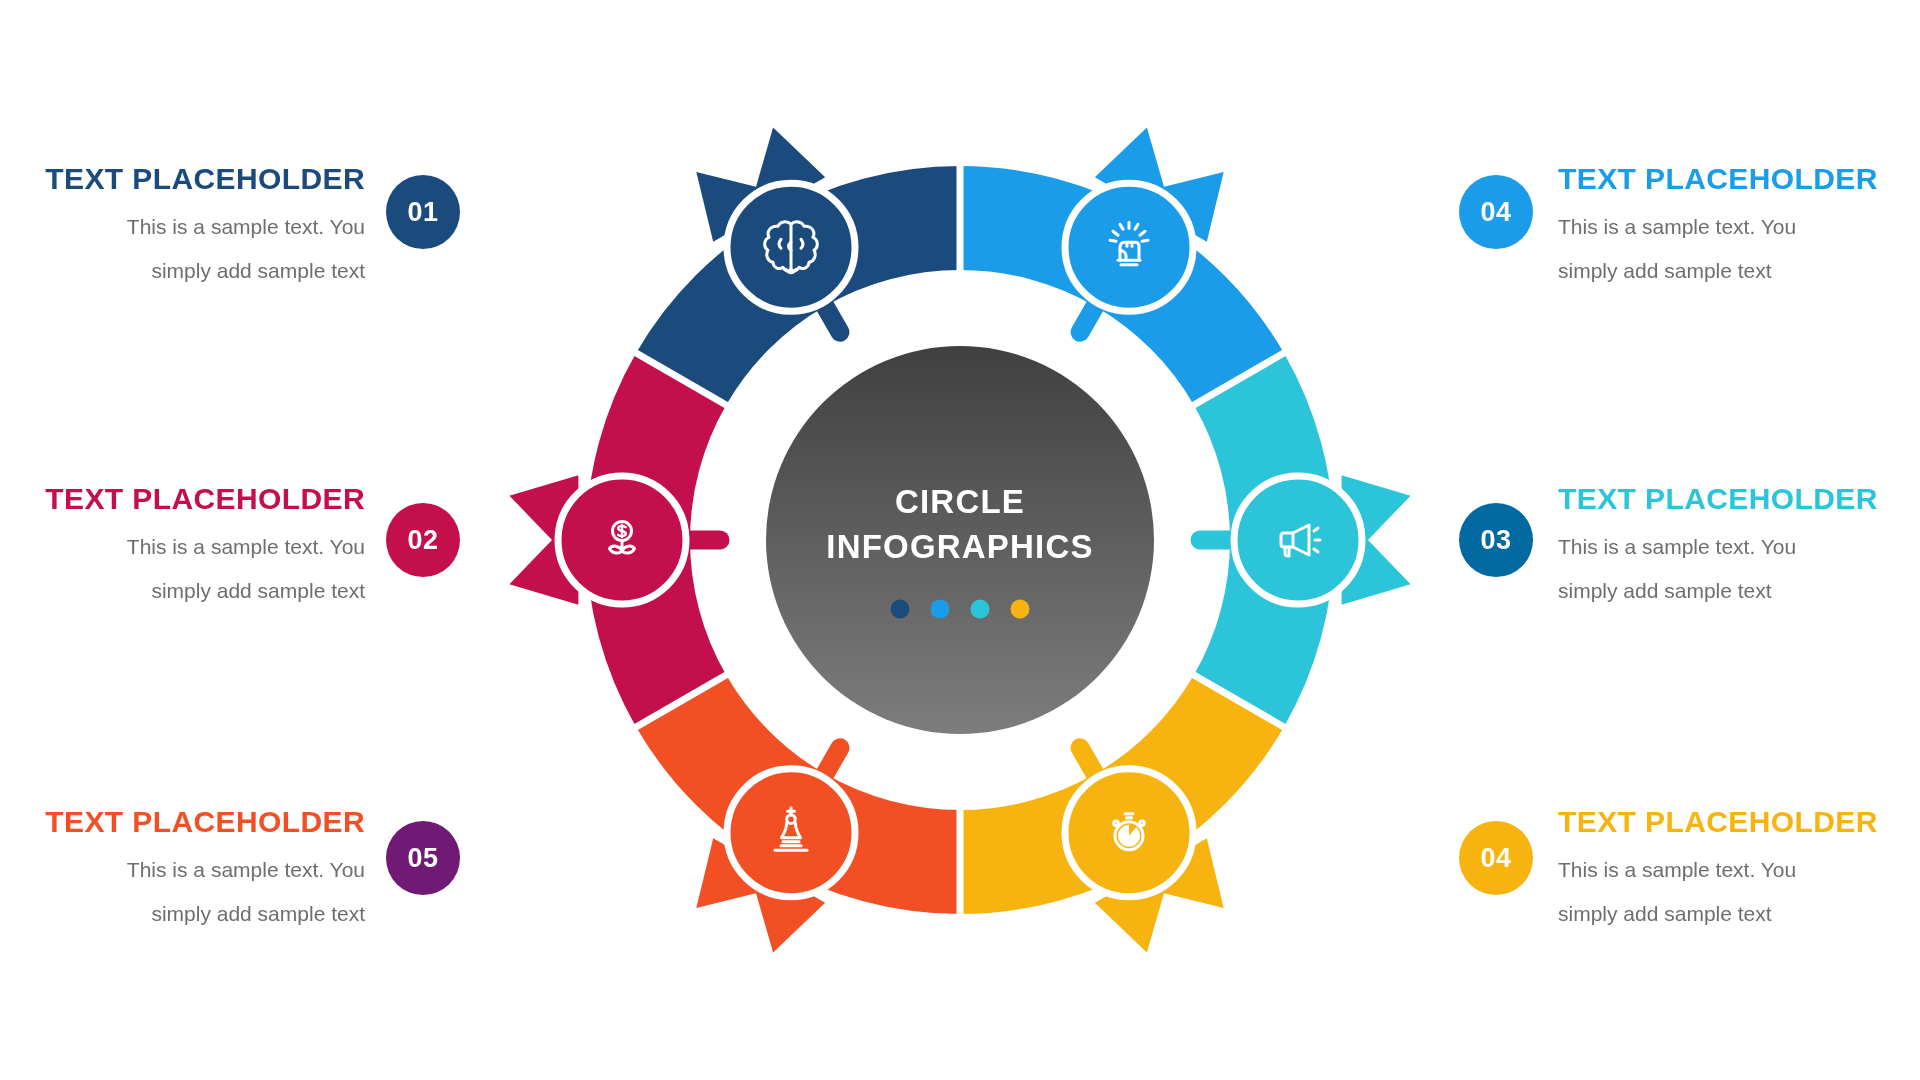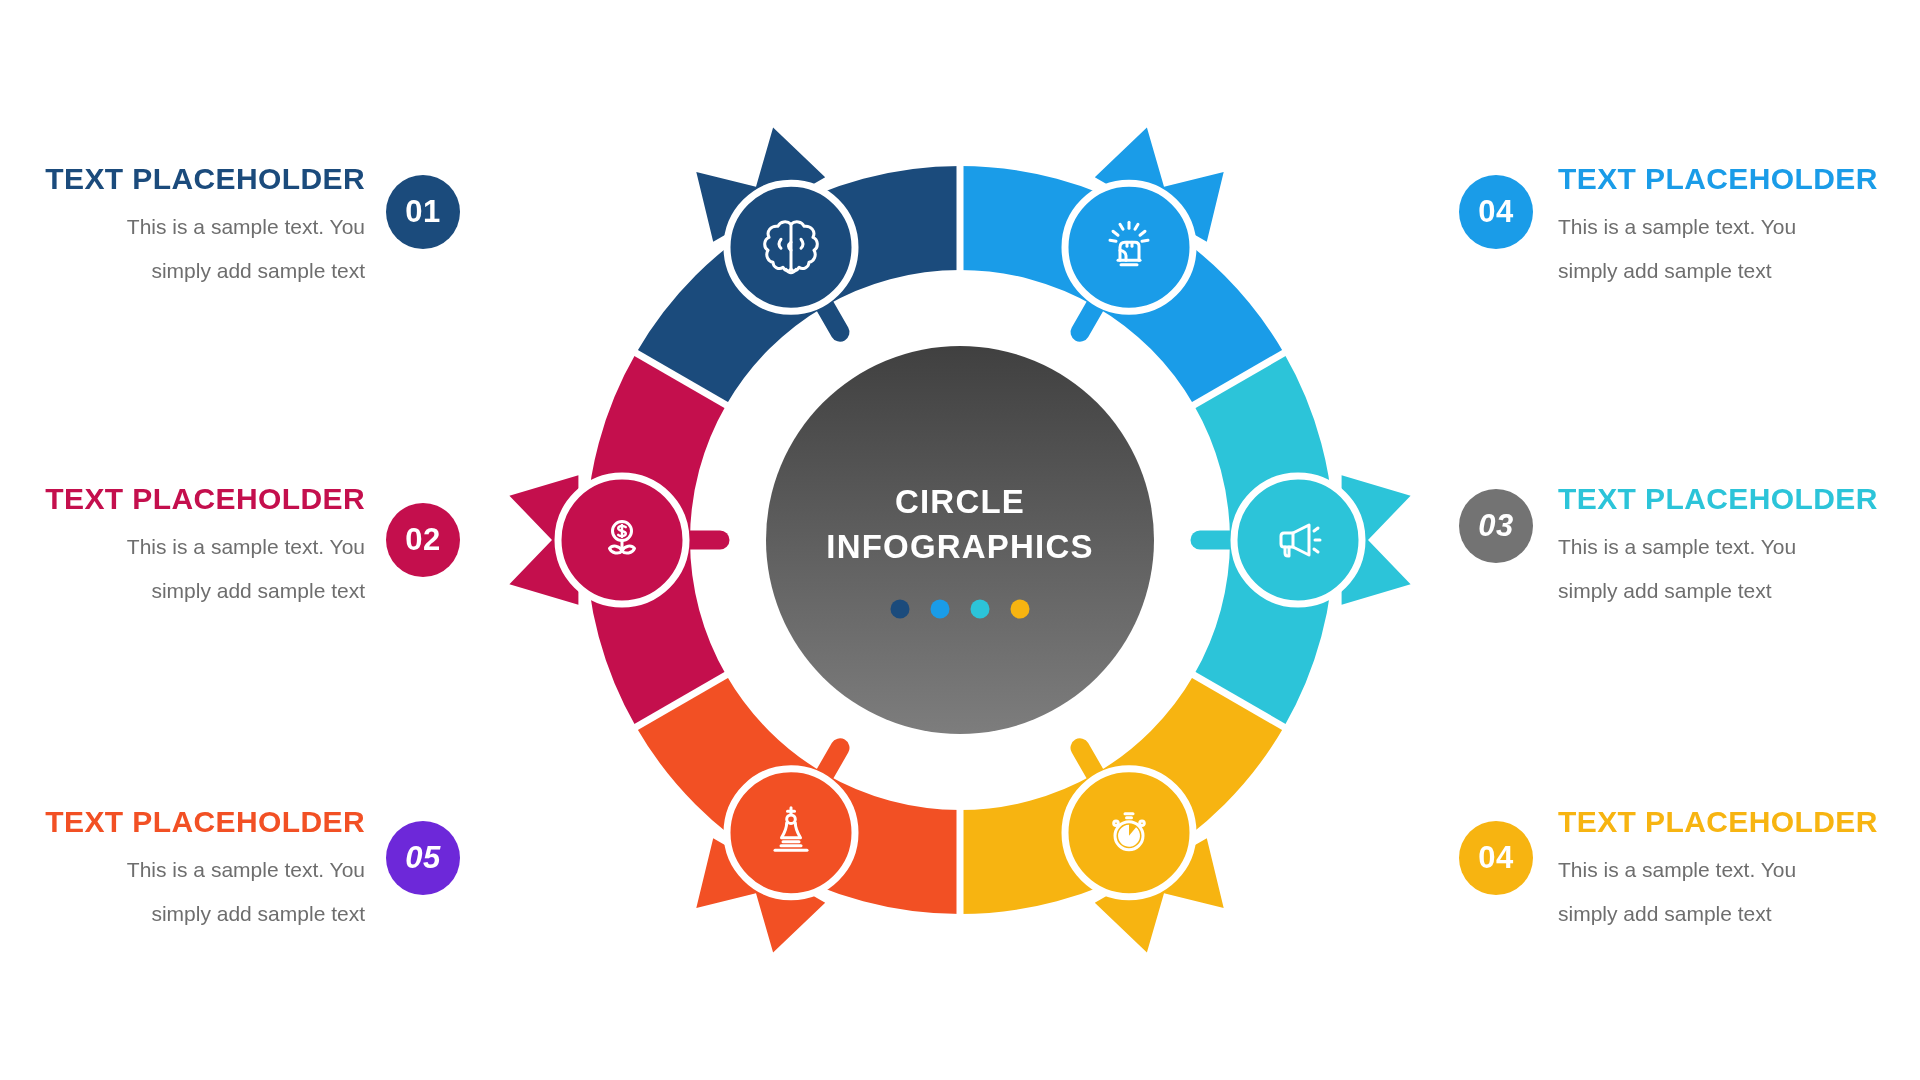--- a/index.html
+++ b/index.html
@@ -4,21 +4,21 @@
 <style>
   html,body{margin:0;padding:0;background:#ffffff;}
   body{font-family:"Liberation Sans","DejaVu Sans",sans-serif;}
   .slide{position:relative;width:1920px;height:1080px;background:#ffffff;overflow:hidden;}
   svg.diagram{position:absolute;left:0;top:0;width:1920px;height:1080px;}
   .tblock{position:absolute;width:330px;}
   .tblock h3{margin:0 0 10px 0;font-size:30px;font-weight:700;letter-spacing:0.4px;line-height:32px;}
   .tblock p{margin:0;font-size:21px;line-height:44px;color:#6e6e6e;font-weight:400;}
   .tblock.left{text-align:right;}
   .tblock.right{text-align:left;}
-  .badge{position:absolute;width:74px;height:74px;border-radius:50%;display:flex;align-items:center;justify-content:center;color:#ffffff;font-size:31px;font-weight:700;letter-spacing:0.5px;}
+  .badge{position:absolute;width:74px;height:74px;border-radius:50%;display:flex;align-items:center;justify-content:center;color:#ffffff;font-size:27px;font-weight:700;letter-spacing:0.5px;}
   .ctext{fill:#ffffff;font-weight:700;font-size:33px;letter-spacing:1.2px;font-family:"Liberation Sans","DejaVu Sans",sans-serif;}
 </style>
 </head>
 <body>
 
 <div class="slide">
 
   <svg class="diagram" viewBox="0 0 1920 1080">
     <defs>
       <linearGradient id="cgrad" x1="0" y1="0" x2="0" y2="1">
@@ -153,18 +153,18 @@
     <p>simply add sample text</p>
   </div>
   <div class="tblock right" style="left:1558px;top:806px;">
     <h3 style="color: rgb(247, 180, 17);">TEXT PLACEHOLDER</h3>
     <p>This is a sample text. You</p>
     <p>simply add sample text</p>
   </div>
 
   <div class="badge" style="left: 386px; top: 175px; background: rgb(27, 75, 124);">01</div>
   <div class="badge" style="left: 386px; top: 503px; background: rgb(196, 15, 77);">02</div>
-  <div class="badge" style="left: 386px; top: 821px; background: #6d28d9; font-style: italic;">05</div>
+  <div class="badge" style="left: 386px; top: 821px; background: #701a75;">05</div>
   <div class="badge" style="left: 1459px; top: 175px; background: rgb(26, 156, 232);">04</div>
-  <div class="badge" style="left: 1459px; top: 489px; background: #737373; font-style: italic;">03</div>
+  <div class="badge" style="left: 1459px; top: 503px; background: #0369a1;">03</div>
   <div class="badge" style="left: 1459px; top: 821px; background: rgb(247, 180, 17);">04</div>
 
 </div>
 
 </body></html>

